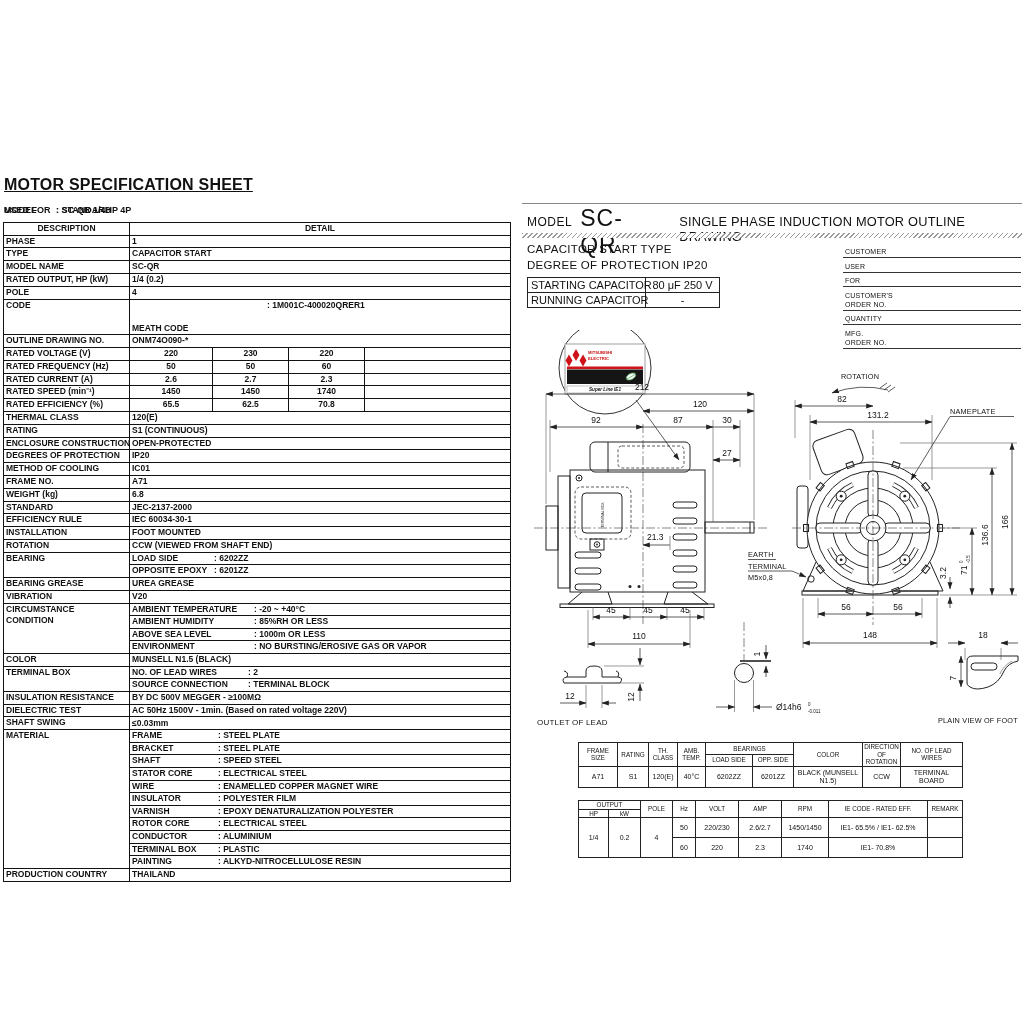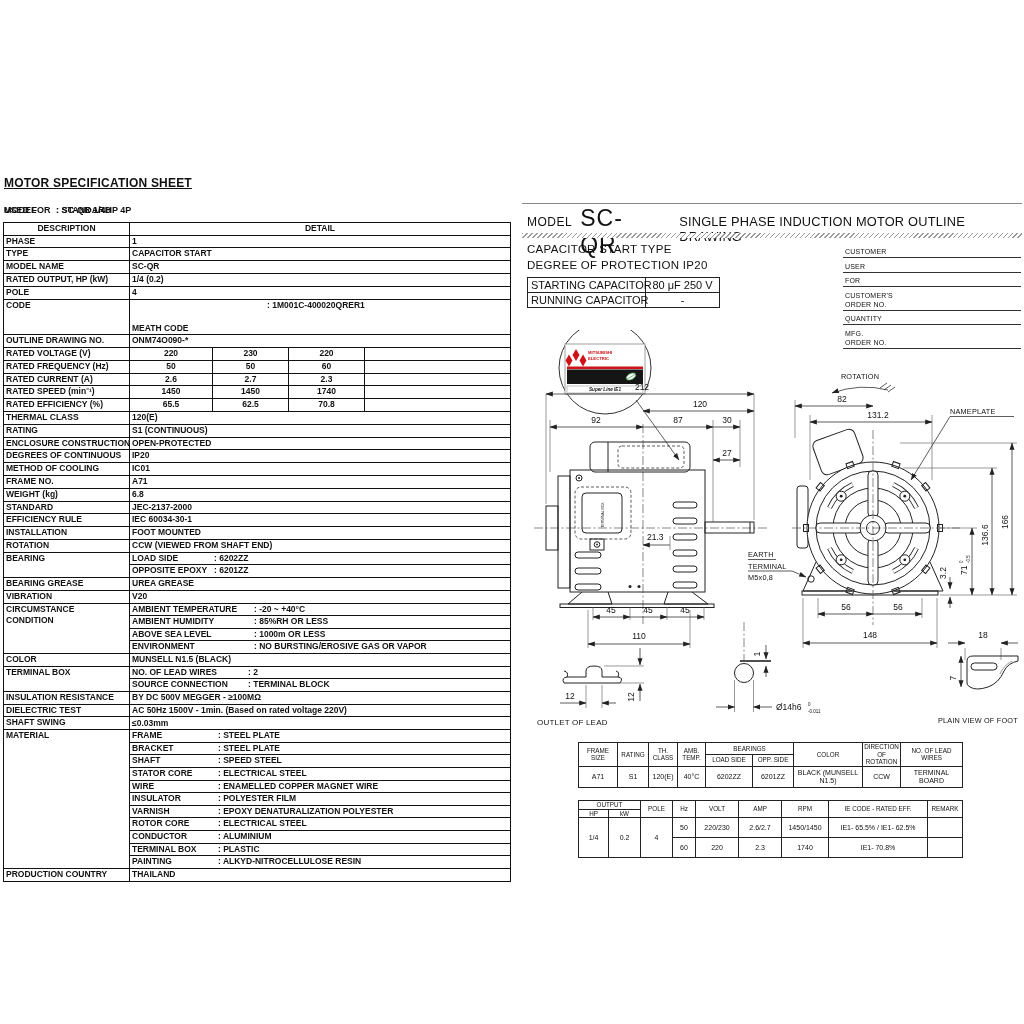--- a/index.html
+++ b/index.html
@@ -1,19 +1,19 @@
 <!DOCTYPE html>
 <html><head>
 <meta charset="utf-8">
 <style>
   html,body{margin:0;padding:0;background:#fff;}
   body{width:1024px;height:1024px;position:relative;font-family:"Liberation Sans",sans-serif;color:#111;overflow:hidden;}
   .abs{position:absolute;}
   
-  #spec-title{left:4px;top:176px;font-size:12px;font-weight:bold;text-decoration:underline;letter-spacing:.2px;}
+  #spec-title{left:4px;top:176px;font-size:16px;font-weight:bold;text-decoration:underline;letter-spacing:.2px;}
   .hdrline{left:4px;font-size:9px;font-weight:bold;}
   .hdrline .lbl{display:inline-block;width:52px;}
   table.spec{position:absolute;left:3px;top:222px;border-collapse:collapse;table-layout:fixed;width:507px;}
   table.spec td,table.spec th{border:1px solid #111;font-size:8.5px;font-weight:bold;height:11.6px;line-height:11.6px;padding:0 2px;white-space:nowrap;overflow:hidden;}
   table.spec th{text-align:center;}
   table.spec td.lab{vertical-align:top;line-height:11.8px;}
   table.spec td.cval{text-align:center;}
   table.spec .sl{display:inline-block;vertical-align:top;}
   
   #toprule{left:522px;top:203px;width:500px;border-top:1px solid #888;height:0;}
@@ -142,21 +142,21 @@
       </tr>
       <tr>
         <td class="lab">RATING</td>
         <td colspan="4">S1 (CONTINUOUS)</td>
       </tr>
       <tr>
         <td class="lab">ENCLOSURE CONSTRUCTION</td>
         <td colspan="4">OPEN-PROTECTED</td>
       </tr>
       <tr>
-        <td class="lab">DEGREES OF CONTINUOUS</td>
+        <td class="lab">DEGREES OF PROTECTION</td>
         <td colspan="4">IP20</td>
       </tr>
       <tr>
         <td class="lab">METHOD OF COOLING</td>
         <td colspan="4">IC01</td>
       </tr>
       <tr>
         <td class="lab">FRAME NO.</td>
         <td colspan="4">A71</td>
       </tr>

